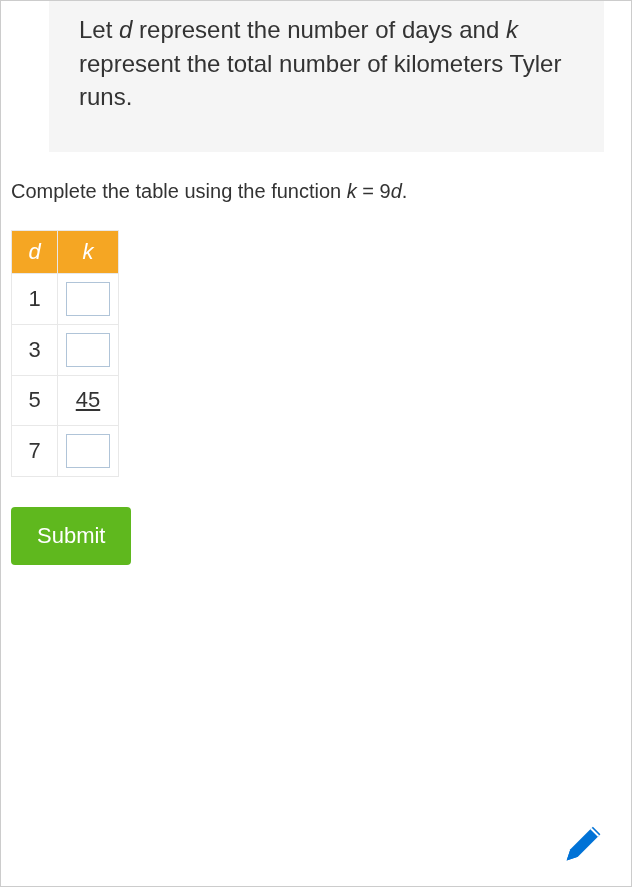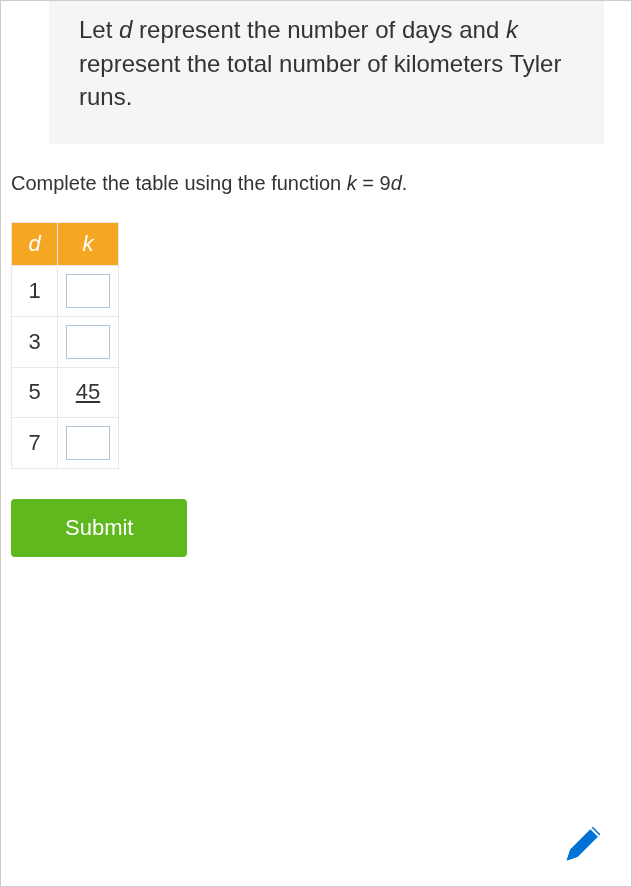--- a/index.html
+++ b/index.html
@@ -23,21 +23,21 @@
     }
     .context-text {
       font-size: 24px;
       color: #333;
       line-height: 1.4;
     }
     .context-text p {
       margin-bottom: 20px;
     }
     .context-text p:last-child {
-      margin-bottom: 0;
+      margin-bottom: 8px;
     }
     .instruction {
       font-size: 20px;
       color: #333;
       margin: 25px 10px 25px 10px;
       line-height: 1.4;
     }
     .italic {
       font-style: italic;
     }
@@ -80,21 +80,21 @@
       background: #fff;
       font-size: 20px;
       text-align: center;
       color: #333;
     }
     .submit-btn {
       background: #5fb81e;
       color: #fff;
       border: none;
       font-size: 22px;
-      padding: 16px 54px;
+      padding: 16px 26px;
       margin-left: 10px;
       border-radius: 4px;
       cursor: pointer;
       font-family: Verdana, Geneva, sans-serif;
     }
     .pencil-icon {
       position: absolute;
       bottom: 20px;
       right: 25px;
       width: 45px;

